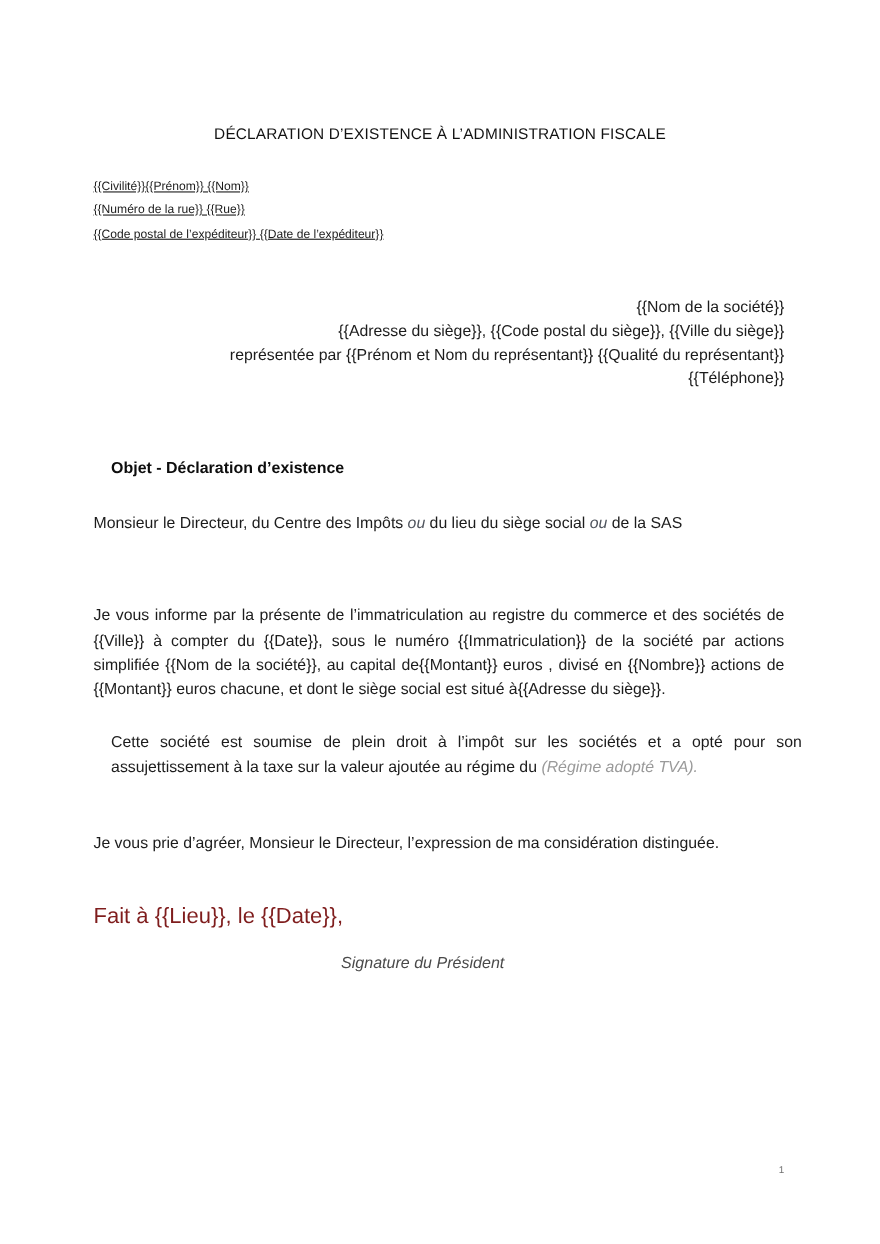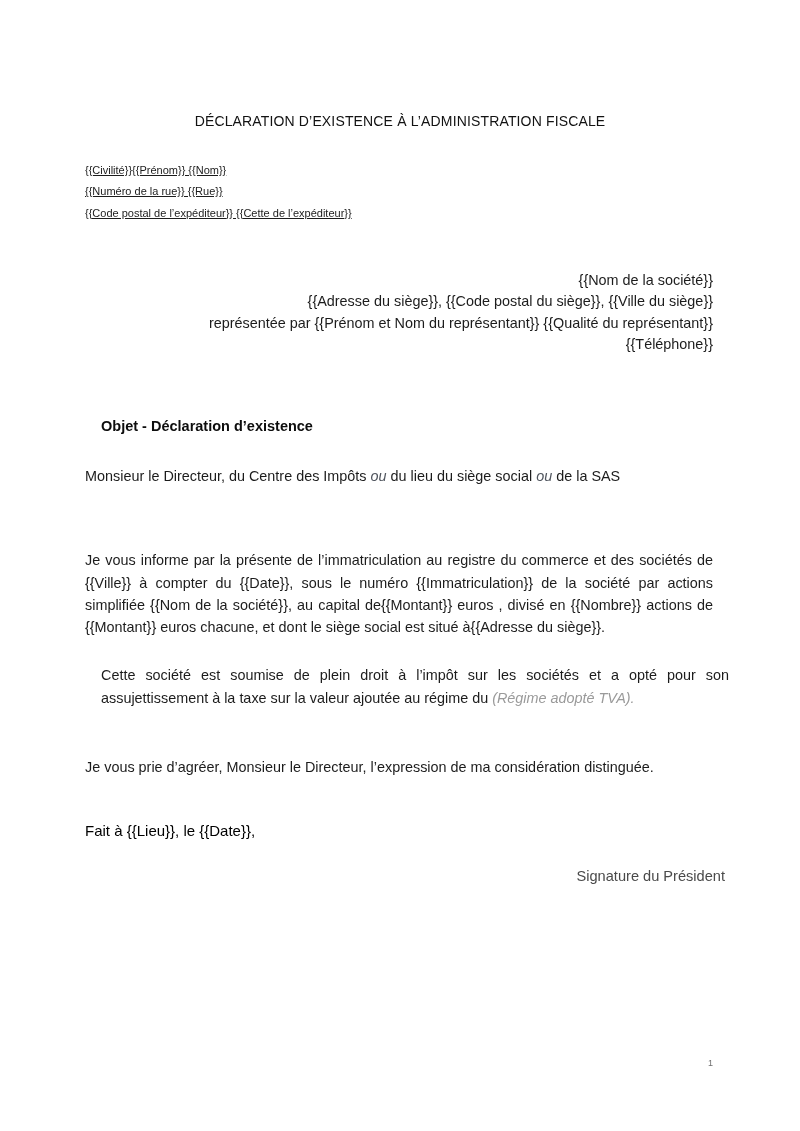--- a/index.html
+++ b/index.html
@@ -110,33 +110,34 @@
   .tva-note {
     font-style: italic;
     color: #9a9a9a;
   }
 
   
   .fait-line {
     position: absolute;
     left: 85px;
     top: 822px;
-    font-size: 15px;
-    color: #000000;
+    font-size: 20px;
+    color: #7f1d1d;
     white-space: nowrap;
   }
 
   
   .signature-line {
     position: absolute;
-    left: 325px;
+    left: 310px;
     top: 868px;
     width: 400px;
-    text-align: right;
+    text-align: left;
     font-size: 14.6px;
+    font-style: italic;
     color: #4a4a4a;
     white-space: nowrap;
   }
 
   
   .page-number {
     position: absolute;
     left: 660px;
     top: 1058px;
     width: 53px;
@@ -148,21 +149,21 @@
 </head>
 <body>
 
 <div class="page">
 
   <h1 class="doc-title">DÉCLARATION D’EXISTENCE À L’ADMINISTRATION FISCALE</h1>
 
   <div class="sender-block">
     <div class="sender-line">{{Civilité}}{{Prénom}} {{Nom}}</div>
     <div class="sender-line">{{Numéro de la rue}} {{Rue}}</div>
-    <div class="sender-line">{{Code postal de l’expéditeur}} {{Cette de l’expéditeur}}</div>
+    <div class="sender-line">{{Code postal de l’expéditeur}} {{Date de l’expéditeur}}</div>
   </div>
 
   <div class="recipient-block">
     <div class="recipient-line">{{Nom de la société}}</div>
     <div class="recipient-line">{{Adresse du siège}}, {{Code postal du siège}}, {{Ville du siège}}</div>
     <div class="recipient-line">représentée par  {{Prénom et Nom du représentant}} {{Qualité du représentant}}</div>
     <div class="recipient-line">{{Téléphone}}</div>
   </div>
 
   <div class="objet-line">Objet - Déclaration d’existence</div>

